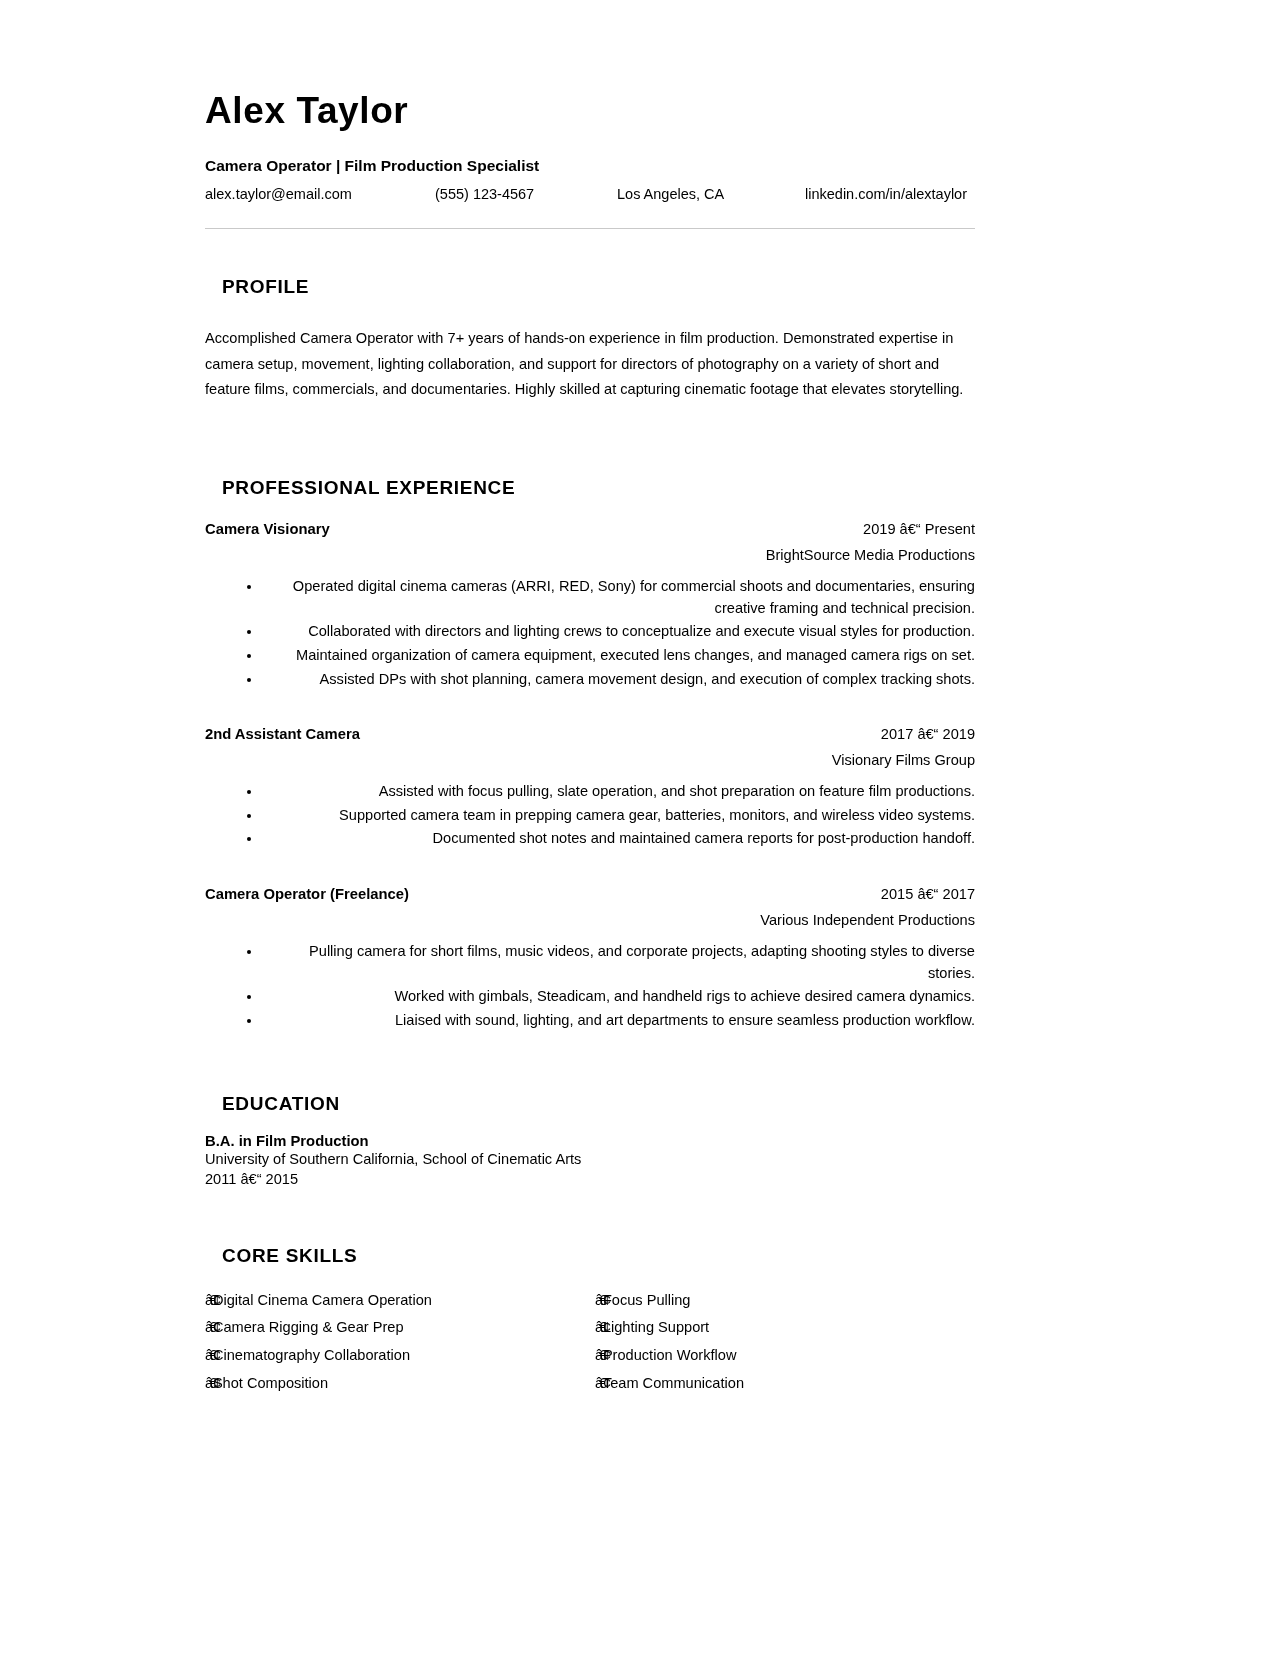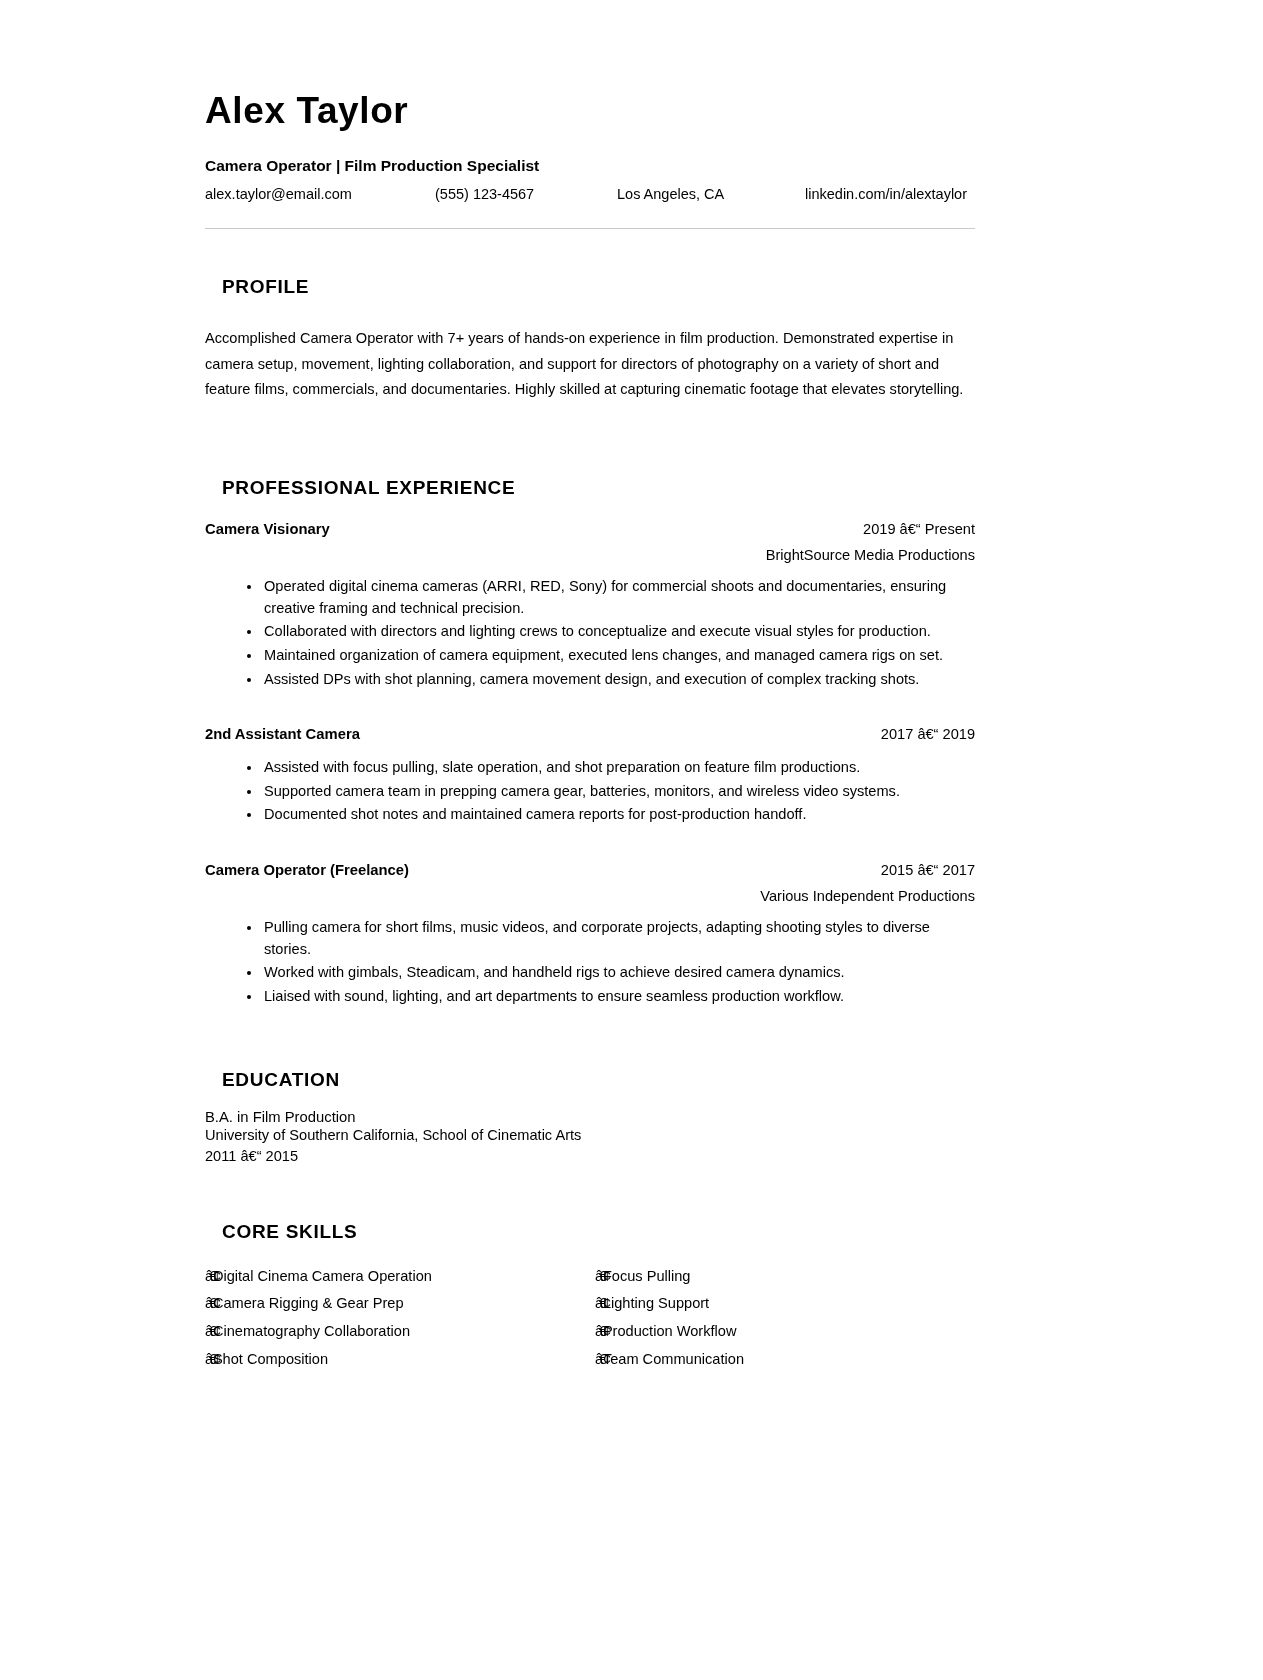--- a/index.html
+++ b/index.html
@@ -111,26 +111,27 @@
   ul.bullets {
     margin: 11px 0 0 0;
     padding-left: 57px;
     list-style: disc;
   }
   ul.bullets li {
     font-size: 14.6px;
     line-height: 1.48;
     margin-bottom: 2px;
     padding-left: 2px;
+    text-align: right;
   }
 
   
   .edu-degree {
     font-size: 14.8px;
-    font-weight: normal;
+    font-weight: bold;
     margin-top: 18px;
   }
   .edu-school,
   .edu-dates {
     font-size: 14.6px;
     line-height: 1.38;
   }
 
   
   .skills-grid {
@@ -188,20 +189,21 @@
           <li>Maintained organization of camera equipment, executed lens changes, and managed camera rigs on set.</li>
           <li>Assisted DPs with shot planning, camera movement design, and execution of complex tracking shots.</li>
         </ul>
       </div>
 
       <div class="job">
         <div class="job-head">
           <span class="job-title">2nd Assistant Camera</span>
           <span class="job-dates">2017 â€“ 2019</span>
         </div>
+        <div class="job-company">Visionary Films Group</div>
         <ul class="bullets">
           <li>Assisted with focus pulling, slate operation, and shot preparation on feature film productions.</li>
           <li>Supported camera team in prepping camera gear, batteries, monitors, and wireless video systems.</li>
           <li>Documented shot notes and maintained camera reports for post-production handoff.</li>
         </ul>
       </div>
 
       <div class="job">
         <div class="job-head">
           <span class="job-title">Camera Operator (Freelance)</span>

